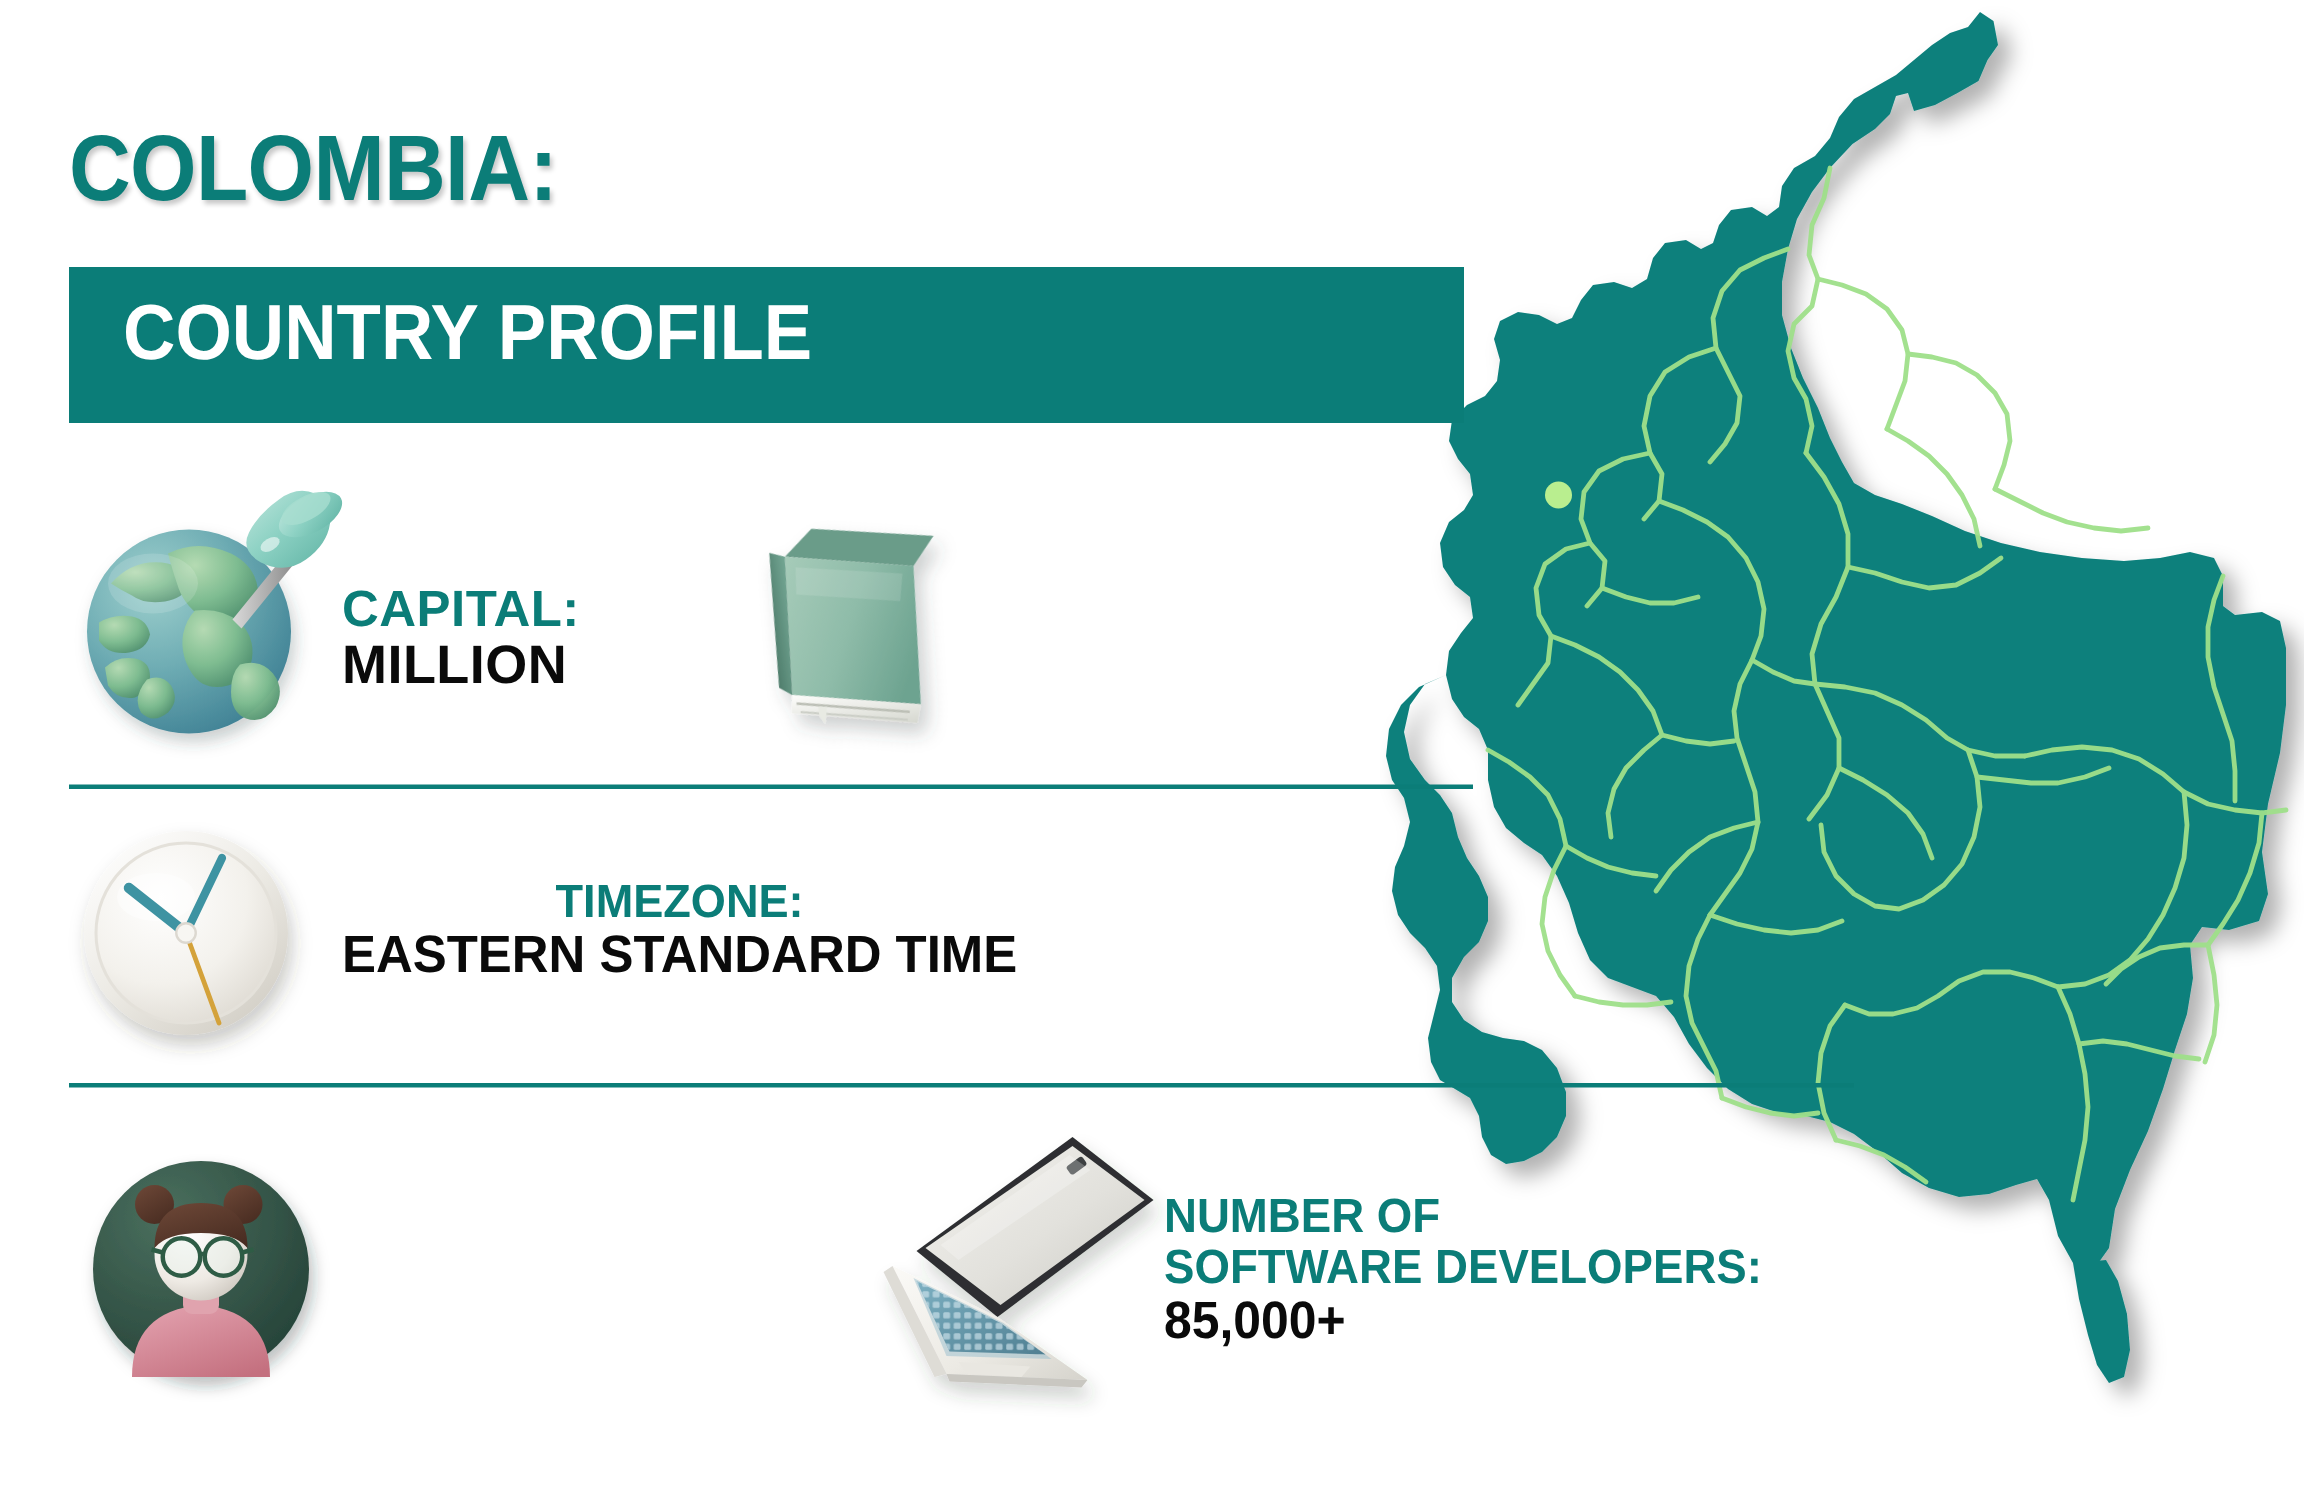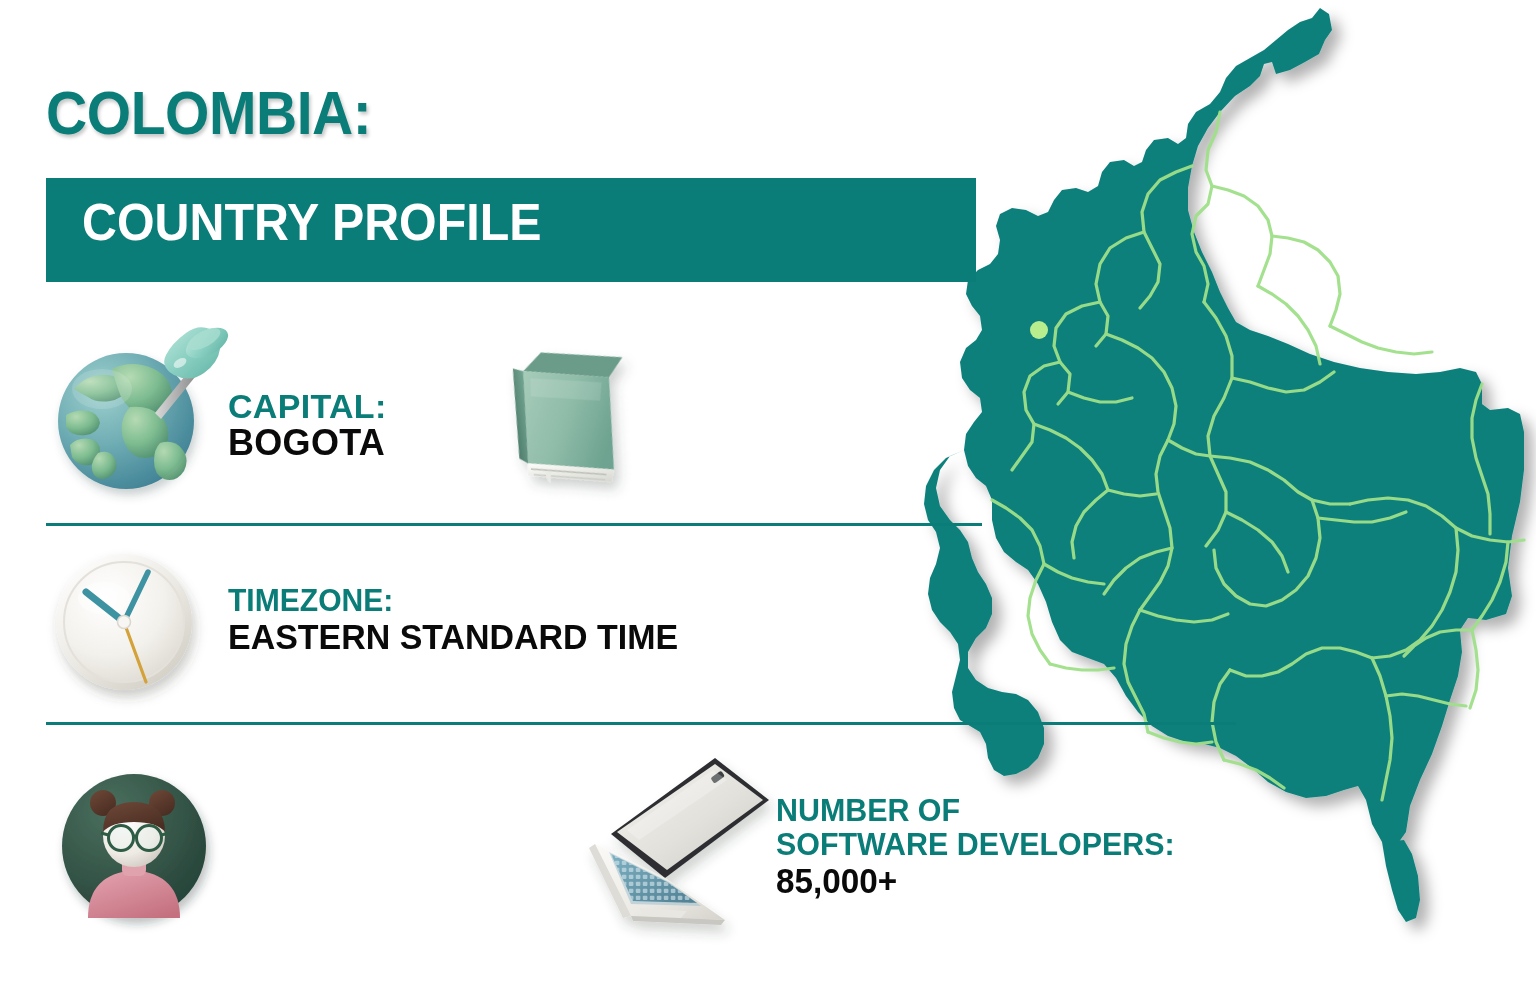--- a/index.html
+++ b/index.html
@@ -50,21 +50,21 @@
     font-weight:bold;color:#0a0a0a;line-height:1.06;white-space:pre-line;
   }
   .f-capital{left:228px;top:388px;}
   .f-capital .label{font-size:34px;letter-spacing:0.3px;}
   .f-capital .value{font-size:36px;letter-spacing:0.3px;}
 
   .f-language{left:654px;top:388px;}
   .f-language .label{font-size:34px;letter-spacing:0.3px;}
   .f-language .value{font-size:36px;letter-spacing:0.3px;}
 
-  .f-timezone{left:228px;top:585px;}
+  .f-timezone{left:228px;top:585px;text-align:center;}
   .f-timezone .label{font-size:31px;
     font-family:"Liberation Sans Narrow","Liberation Sans",sans-serif;
     transform:scaleX(0.97);transform-origin:left center;}
   .f-timezone .value{font-size:35px;
     font-family:"Liberation Sans Narrow","Liberation Sans",sans-serif;
     transform:scaleX(0.97);transform-origin:left center;}
 
   .f-population{left:228px;top:785px;}
   .f-population .label{font-size:31px;
     font-family:"Liberation Sans Narrow","Liberation Sans",sans-serif;
@@ -427,21 +427,21 @@
 
         <path d="M66 168 L160 172 L156 177 L68 173 Z" fill="#c9c7c1"></path>
 
         <path d="M62 82 L148 22 L162 32 L74 92 Z" fill="#ffffff" opacity="0.25"></path>
       </g>
     </svg>
   </div>
 
   <div class="fact f-capital">
     <div class="label">CAPITAL:</div>
-    <div class="value">BOGOTA</div>
+    <div class="value">MILLION</div>
   </div>
 
 
   <div class="fact f-timezone">
     <div class="label">TIMEZONE:</div>
     <div class="value">EASTERN STANDARD TIME</div>
   </div>
 
 
   <div class="fact f-devs">

